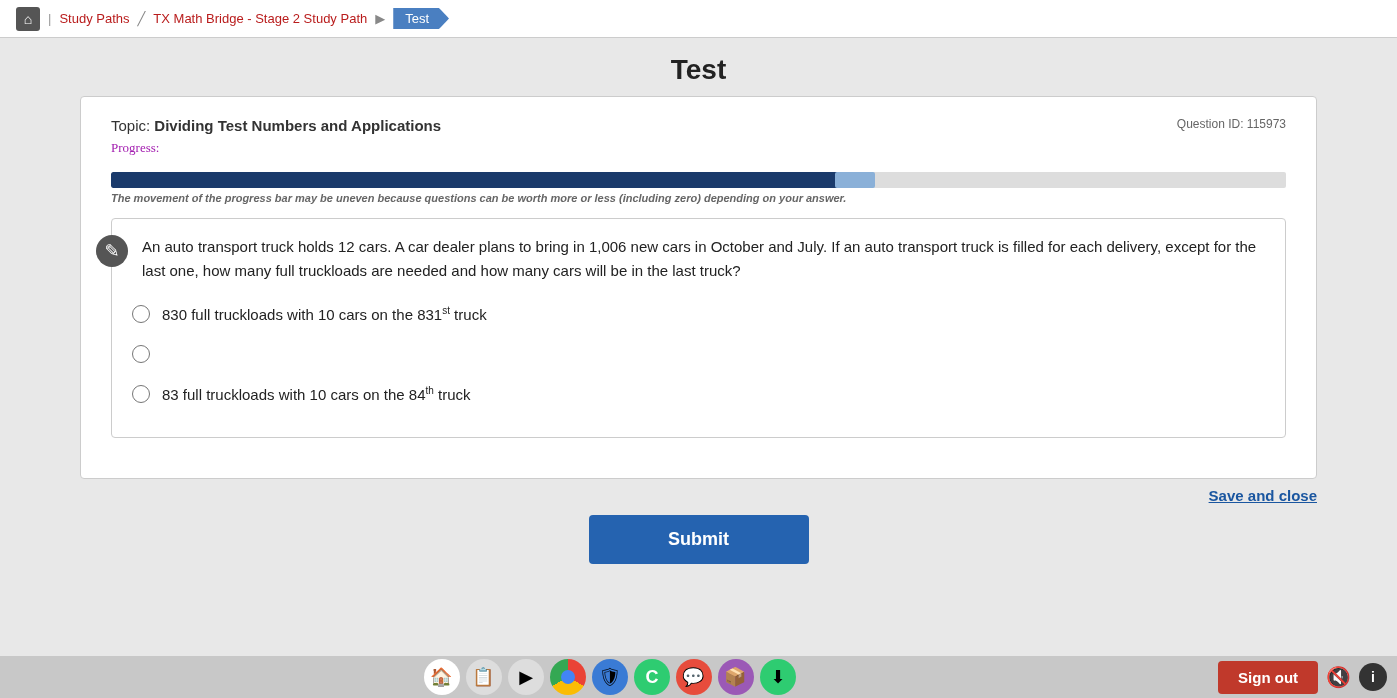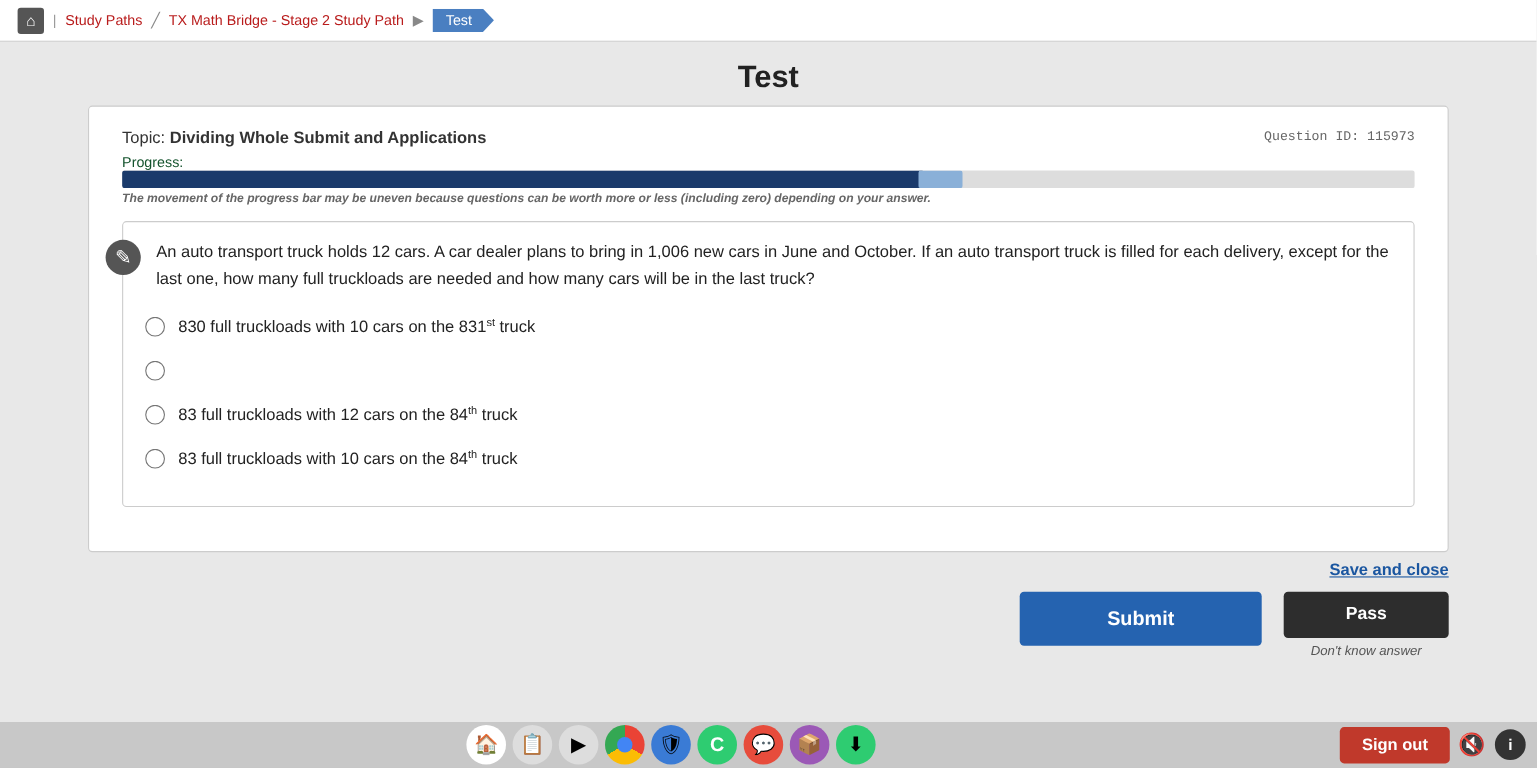--- a/index.html
+++ b/index.html
@@ -86,22 +86,23 @@
     }
     .topic-label {
       font-weight: normal;
     }
     .topic-value {
       font-weight: bold;
     }
 
     .progress-label {
       font-size: 13px;
-      color: #14532d;
-      margin-bottom: 0;
+      color: #a21caf;
+      margin-bottom: 16px;
+      font-family: Liberation Serif, serif;
     }
 
     .progress-bar-container {
       background: #ddd;
       height: 16px;
       border-radius: 2px;
       margin-bottom: 4px;
       position: relative;
       overflow: hidden;
     }
@@ -127,21 +128,20 @@
       margin-bottom: 14px;
       font-weight: bold;
     }
 
     .question-id {
       position: absolute;
       top: 20px;
       right: 30px;
       font-size: 12px;
       color: #666;
-      font-family: Liberation Mono, monospace;
     }
 
     
     .question-block {
       border: 1px solid #ccc;
       border-radius: 4px;
       padding: 16px 20px;
       margin-bottom: 20px;
       position: relative;
     }
@@ -191,21 +191,21 @@
     }
     .answer-text sup {
       font-size: 10px;
       margin-top: 44px;
     }
 
     
     .bottom-area {
       display: flex;
       align-items: flex-start;
-      justify-content: flex-end;
+      justify-content: center;
       margin: 10px 80px 0 80px;
     }
 
     .submit-button {
       background: #2563b0;
       color: white;
       border: none;
       padding: 14px 50px;
       font-size: 18px;
       font-weight: bold;
@@ -325,76 +325,66 @@
 </div>
 
 <div class="page-title">Test</div>
 
 <div class="main-content">
 
   <div class="question-id">Question ID: 115973</div>
 
   <div class="topic-line">
     <span class="topic-label">Topic:</span>
-    <span class="topic-value">Dividing Whole Submit and Applications</span>
+    <span class="topic-value">Dividing Test Numbers and Applications</span>
   </div>
 
   <div class="progress-label">Progress:</div>
 
   <div class="progress-bar-container">
     <div class="progress-bar-fill" style="width: 62%;"></div>
     <div class="progress-bar-thumb"></div>
   </div>
 
   <div class="progress-note">The movement of the progress bar may be uneven because questions can be worth more or less (including zero) depending on your answer.</div>
 
   <div class="question-block">
     <div class="question-icon">✎</div>
 
-    <div class="question-text">An auto transport truck holds 12 cars. A car dealer plans to bring in 1,006 new cars in June and October. If an auto transport truck is filled for each delivery, except for the last one, how many full truckloads are needed and how many cars will be in the last truck?</div>
+    <div class="question-text">An auto transport truck holds 12 cars. A car dealer plans to bring in 1,006 new cars in October and July. If an auto transport truck is filled for each delivery, except for the last one, how many full truckloads are needed and how many cars will be in the last truck?</div>
 
     <label class="answer-option">
       <input type="radio" name="answer" value="a" style="">
       <span class="answer-text">
         830 full truckloads with 10 cars on the 831<sup>st</sup> truck
       </span>
     </label>
 
     <label class="answer-option">
       <input type="radio" name="answer" value="b" style="">
     </label>
 
-    <label class="answer-option">
-      <input type="radio" name="answer" value="c" style="">
-      <span class="answer-text">
-        83 full truckloads with 12 cars on the 84<sup>th</sup> truck
-      </span>
-    </label>
 
     <label class="answer-option">
       <input type="radio" name="answer" value="d" style="">
       <span class="answer-text">
         83 full truckloads with 10 cars on the 84<sup>th</sup> truck
       </span>
     </label>
   </div>
 
 </div>
 
 <div style="text-align: right; margin: 8px 80px 4px 80px;">
   <span class="save-close-link">Save and close</span>
 </div>
 
 <div class="bottom-area">
   <div style="display: flex; gap: 20px; align-items: flex-start;">
     <button class="submit-button">Submit</button>
-    <div class="pass-section">
-      <button class="pass-button">Pass</button>
-      <span class="dont-know">Don't know answer</span>
-    </div>
   </div>
 </div>
 
 <div class="taskbar">
   <div class="taskbar-icons">
 
     <div class="taskbar-icon" style="background:#fff;">🏠</div>
     <div class="taskbar-icon" style="background:#ddd;">📋</div>
     <div class="taskbar-icon" style="background:#ddd;">▶</div>
 

